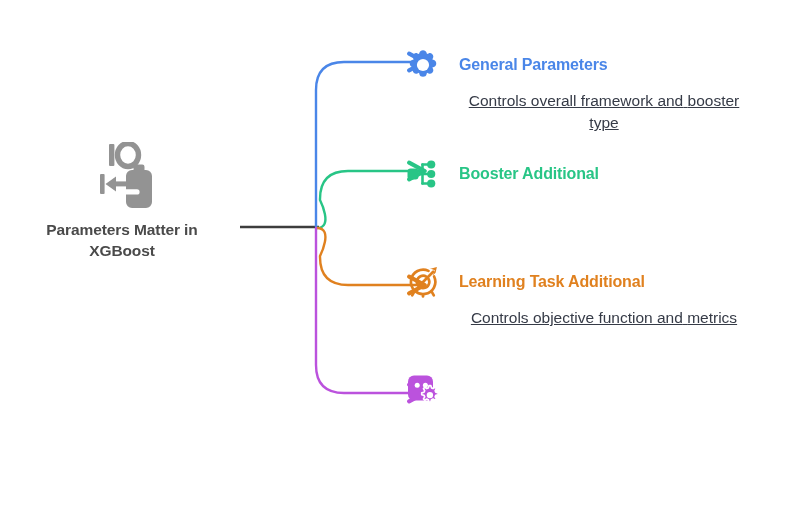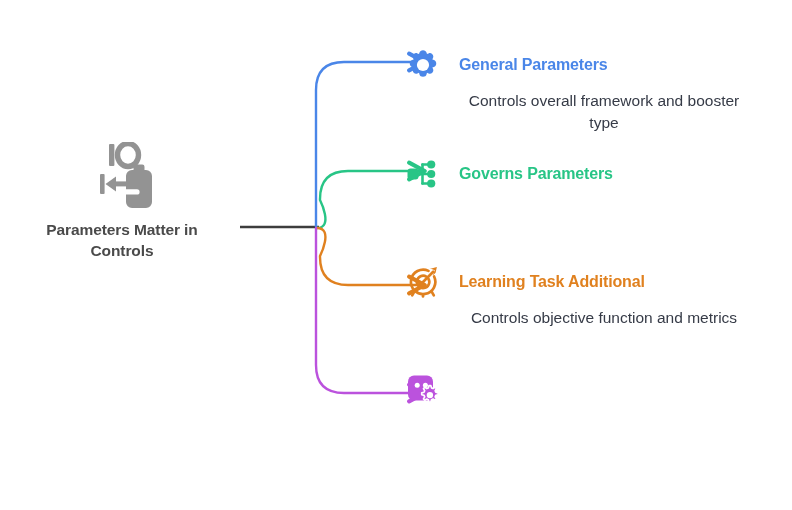--- a/index.html
+++ b/index.html
@@ -79,20 +79,21 @@
     margin-left: 17px;
     white-space: nowrap;
   }
   .branch-desc {
     margin-left: 55px;
     margin-top: 6px;
     font-size: 15.5px;
     line-height: 1.45;
     color: #363b47;
     max-width: 290px;
+    text-decoration: underline;
   }
 
   .branch-1 { top: 46px; }
   .branch-2 { top: 155px; }
   .branch-3 { top: 263px; }
   .branch-4 { top: 371px; }
 
   .c-blue   { color: #4a86e8; }
   .c-green  { color: #28c586; }
   .c-orange { color: #e0811f; }
@@ -141,21 +142,21 @@
       <rect x="33" y="39.4" width="29" height="5" fill="#939393"></rect>
 
       <path d="M26.5,42 L37,34.5 L37,49.5 Z" fill="#939393"></path>
 
       <path d="M53,28 h14 a6,6 0 0 1 6,6 v26 a6,6 0 0 1 -6,6 h-14 a6,6 0 0 1 -6,-6 v-7.5 h11 a2.6,2.6 0 0 0 0,-5.2 h-11 v-13.3 a6,6 0 0 1 6,-6 z" fill="#939393"></path>
 
       <rect x="54.5" y="22.5" width="11" height="7" rx="2.2" fill="#939393"></rect>
     </svg>
     <div class="root-label">
       <span>Parameters Matter in</span><br>
-      <span>Controls</span>
+      <span>XGBoost</span>
     </div>
   </div>
 
   <div class="branch branch-1">
     <div class="branch-head">
       <svg class="branch-icon" viewBox="0 0 38 38">
         <path fill="#4a86e8" d="M19,4.2 c1.9,0 3.1,1.0 3.5,2.3 l0.5,1.6 1.6,-0.7 c1.2,-0.55 2.7,-0.3 3.7,0.75 1.05,1.05 1.3,2.5 0.75,3.7 l-0.7,1.6 1.6,0.5 c1.3,0.4 2.3,1.6 2.3,3.5 0,1.9 -1.0,3.1 -2.3,3.5 l-1.6,0.5 0.7,1.6 c0.55,1.2 0.3,2.65 -0.75,3.7 -1.0,1.05 -2.5,1.3 -3.7,0.75 l-1.6,-0.7 -0.5,1.6 c-0.4,1.3 -1.6,2.3 -3.5,2.3 -1.9,0 -3.1,-1.0 -3.5,-2.3 l-0.5,-1.6 -1.6,0.7 c-1.2,0.55 -2.7,0.3 -3.7,-0.75 -1.05,-1.05 -1.3,-2.5 -0.75,-3.7 l0.7,-1.6 -1.6,-0.5 c-1.3,-0.4 -2.3,-1.6 -2.3,-3.5 0,-1.9 1.0,-3.1 2.3,-3.5 l1.6,-0.5 -0.7,-1.6 c-0.55,-1.2 -0.3,-2.65 0.75,-3.7 1.0,-1.05 2.5,-1.3 3.7,-0.75 l1.6,0.7 0.5,-1.6 c0.4,-1.3 1.6,-2.3 3.5,-2.3 z"></path>
         <circle cx="19" cy="19" r="6.1" fill="#ffffff"></circle>
       </svg>
       <div class="branch-title c-blue">General Parameters</div>
@@ -174,21 +175,21 @@
           <path d="M18.5,9.5 V28.5"></path>
           <path d="M18.5,9.5 H24"></path>
           <path d="M18.5,19 H24"></path>
           <path d="M18.5,28.5 H24"></path>
         </g>
         <rect x="3.5" y="13.6" width="11" height="10.8" rx="3" fill="#28c586"></rect>
         <circle cx="27.2" cy="9.5" r="4.1" fill="#28c586"></circle>
         <circle cx="27.2" cy="19" r="4.1" fill="#28c586"></circle>
         <circle cx="27.2" cy="28.5" r="4.1" fill="#28c586"></circle>
       </svg>
-      <div class="branch-title c-green">Governs Parameters</div>
+      <div class="branch-title c-green">Booster Additional</div>
     </div>
   </div>
 
   <div class="branch branch-3">
     <div class="branch-head">
       <svg class="branch-icon" viewBox="0 0 38 38">
         <g fill="none" stroke="#e0811f" stroke-width="2.7" stroke-linecap="round">
 
           <path d="M24.5,7.9 A12.2,12.2 0 1 0 30.1,13.5"></path>
 

